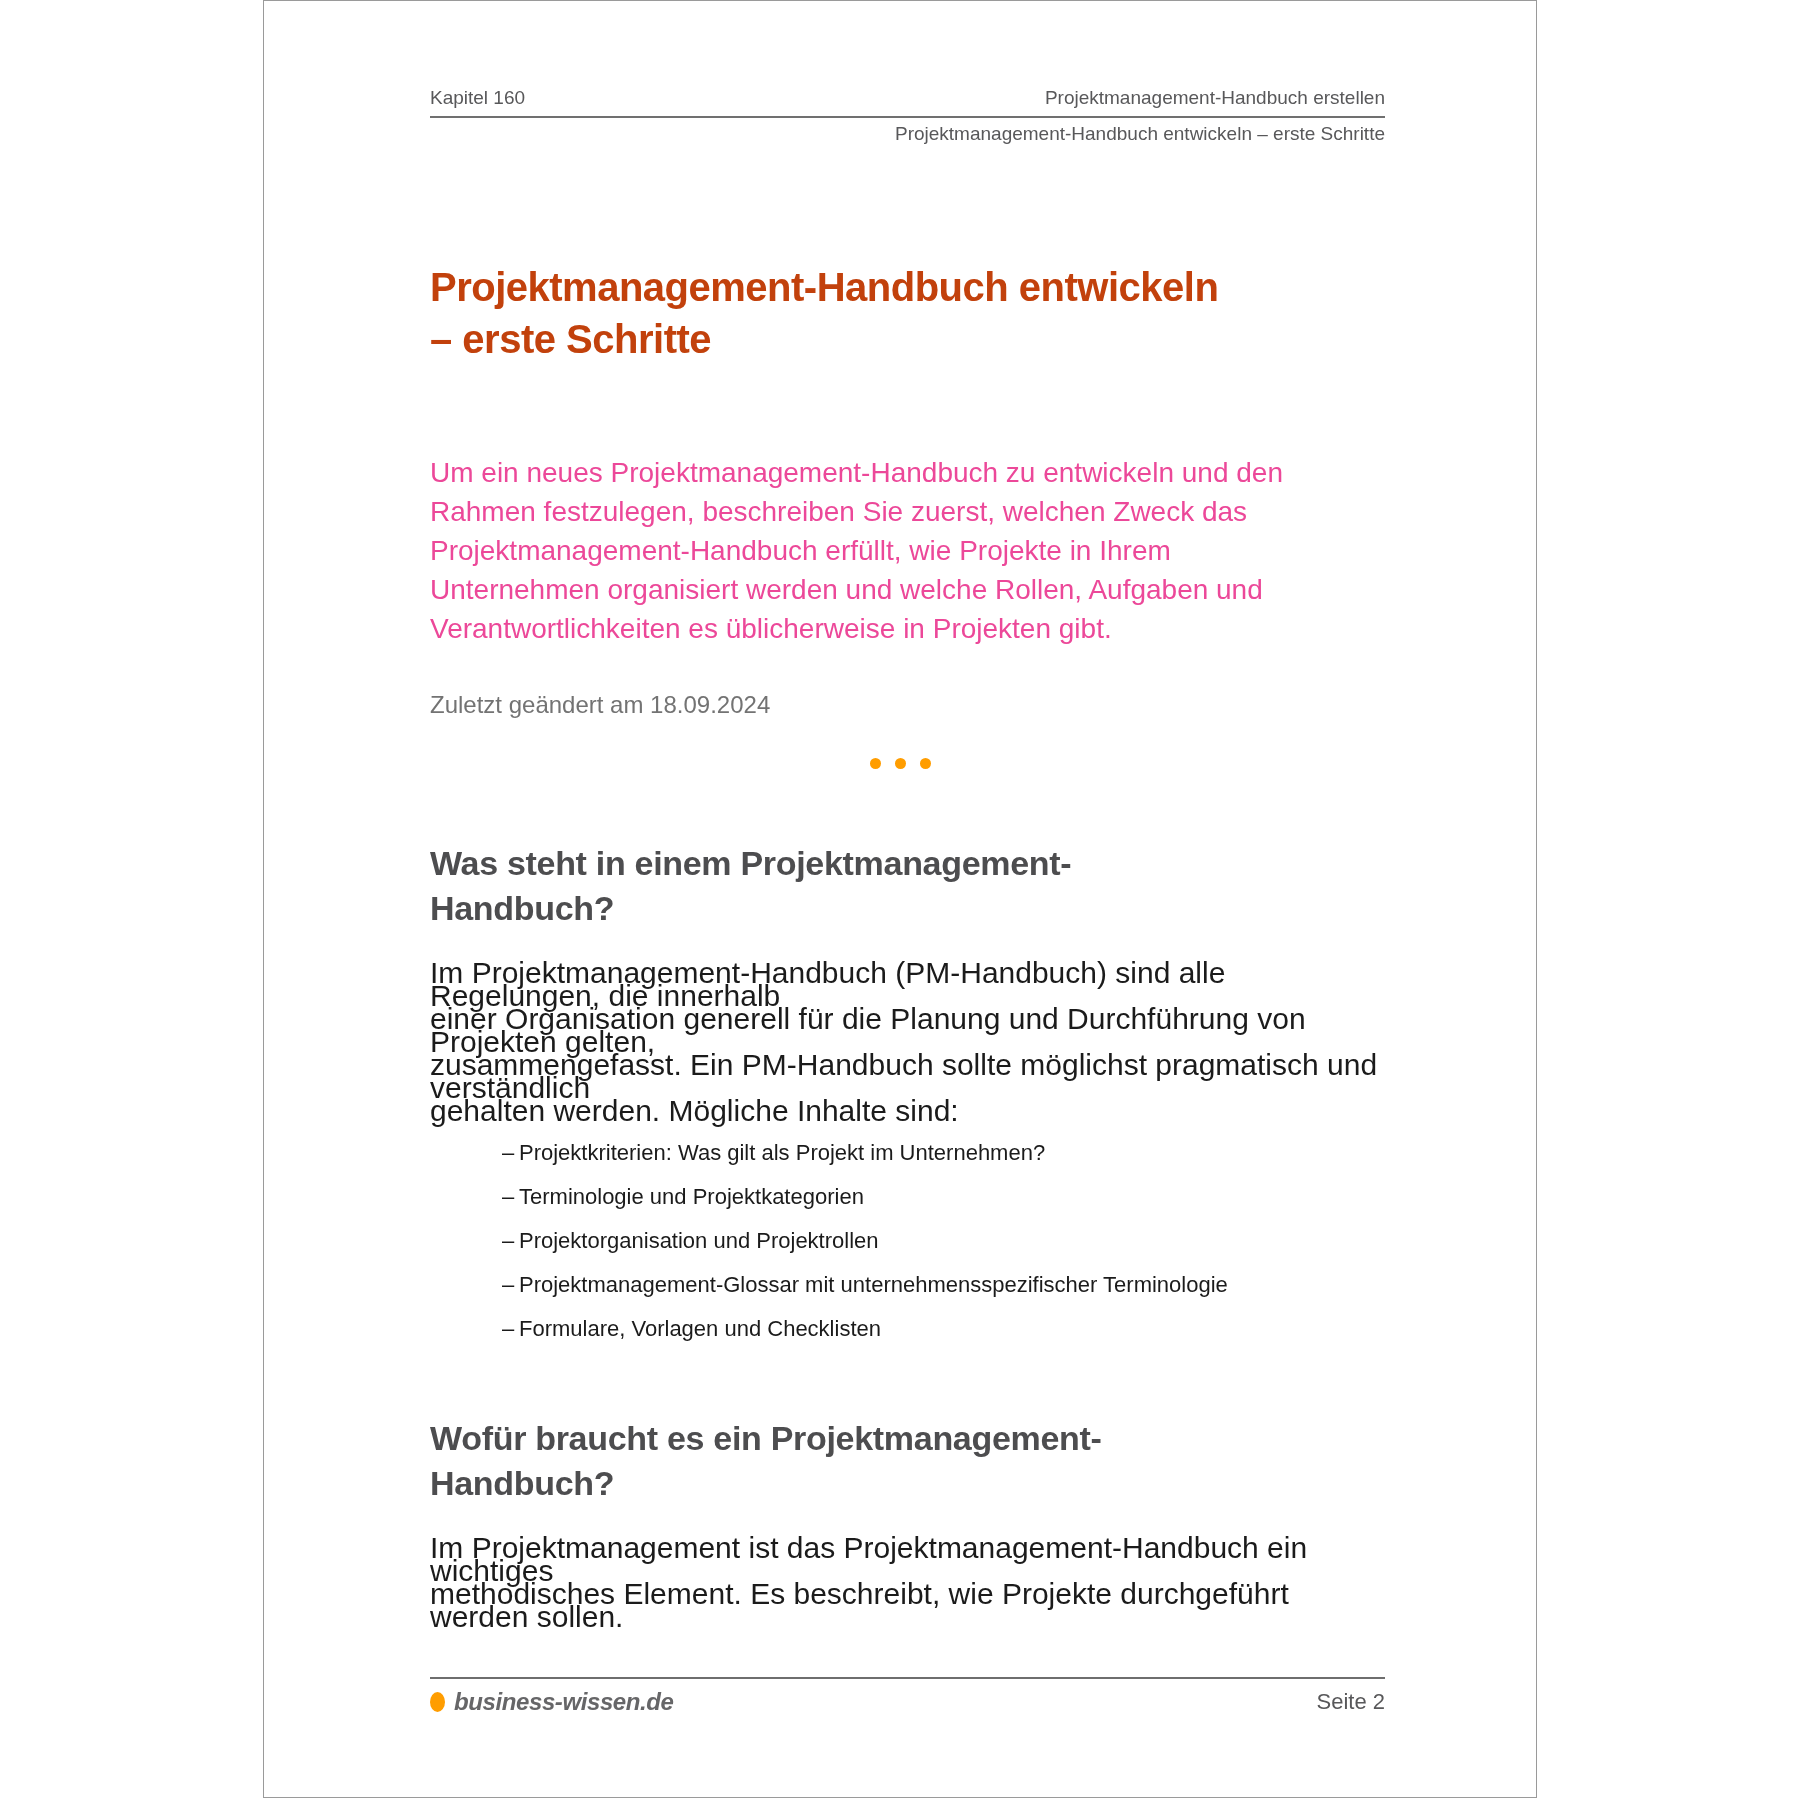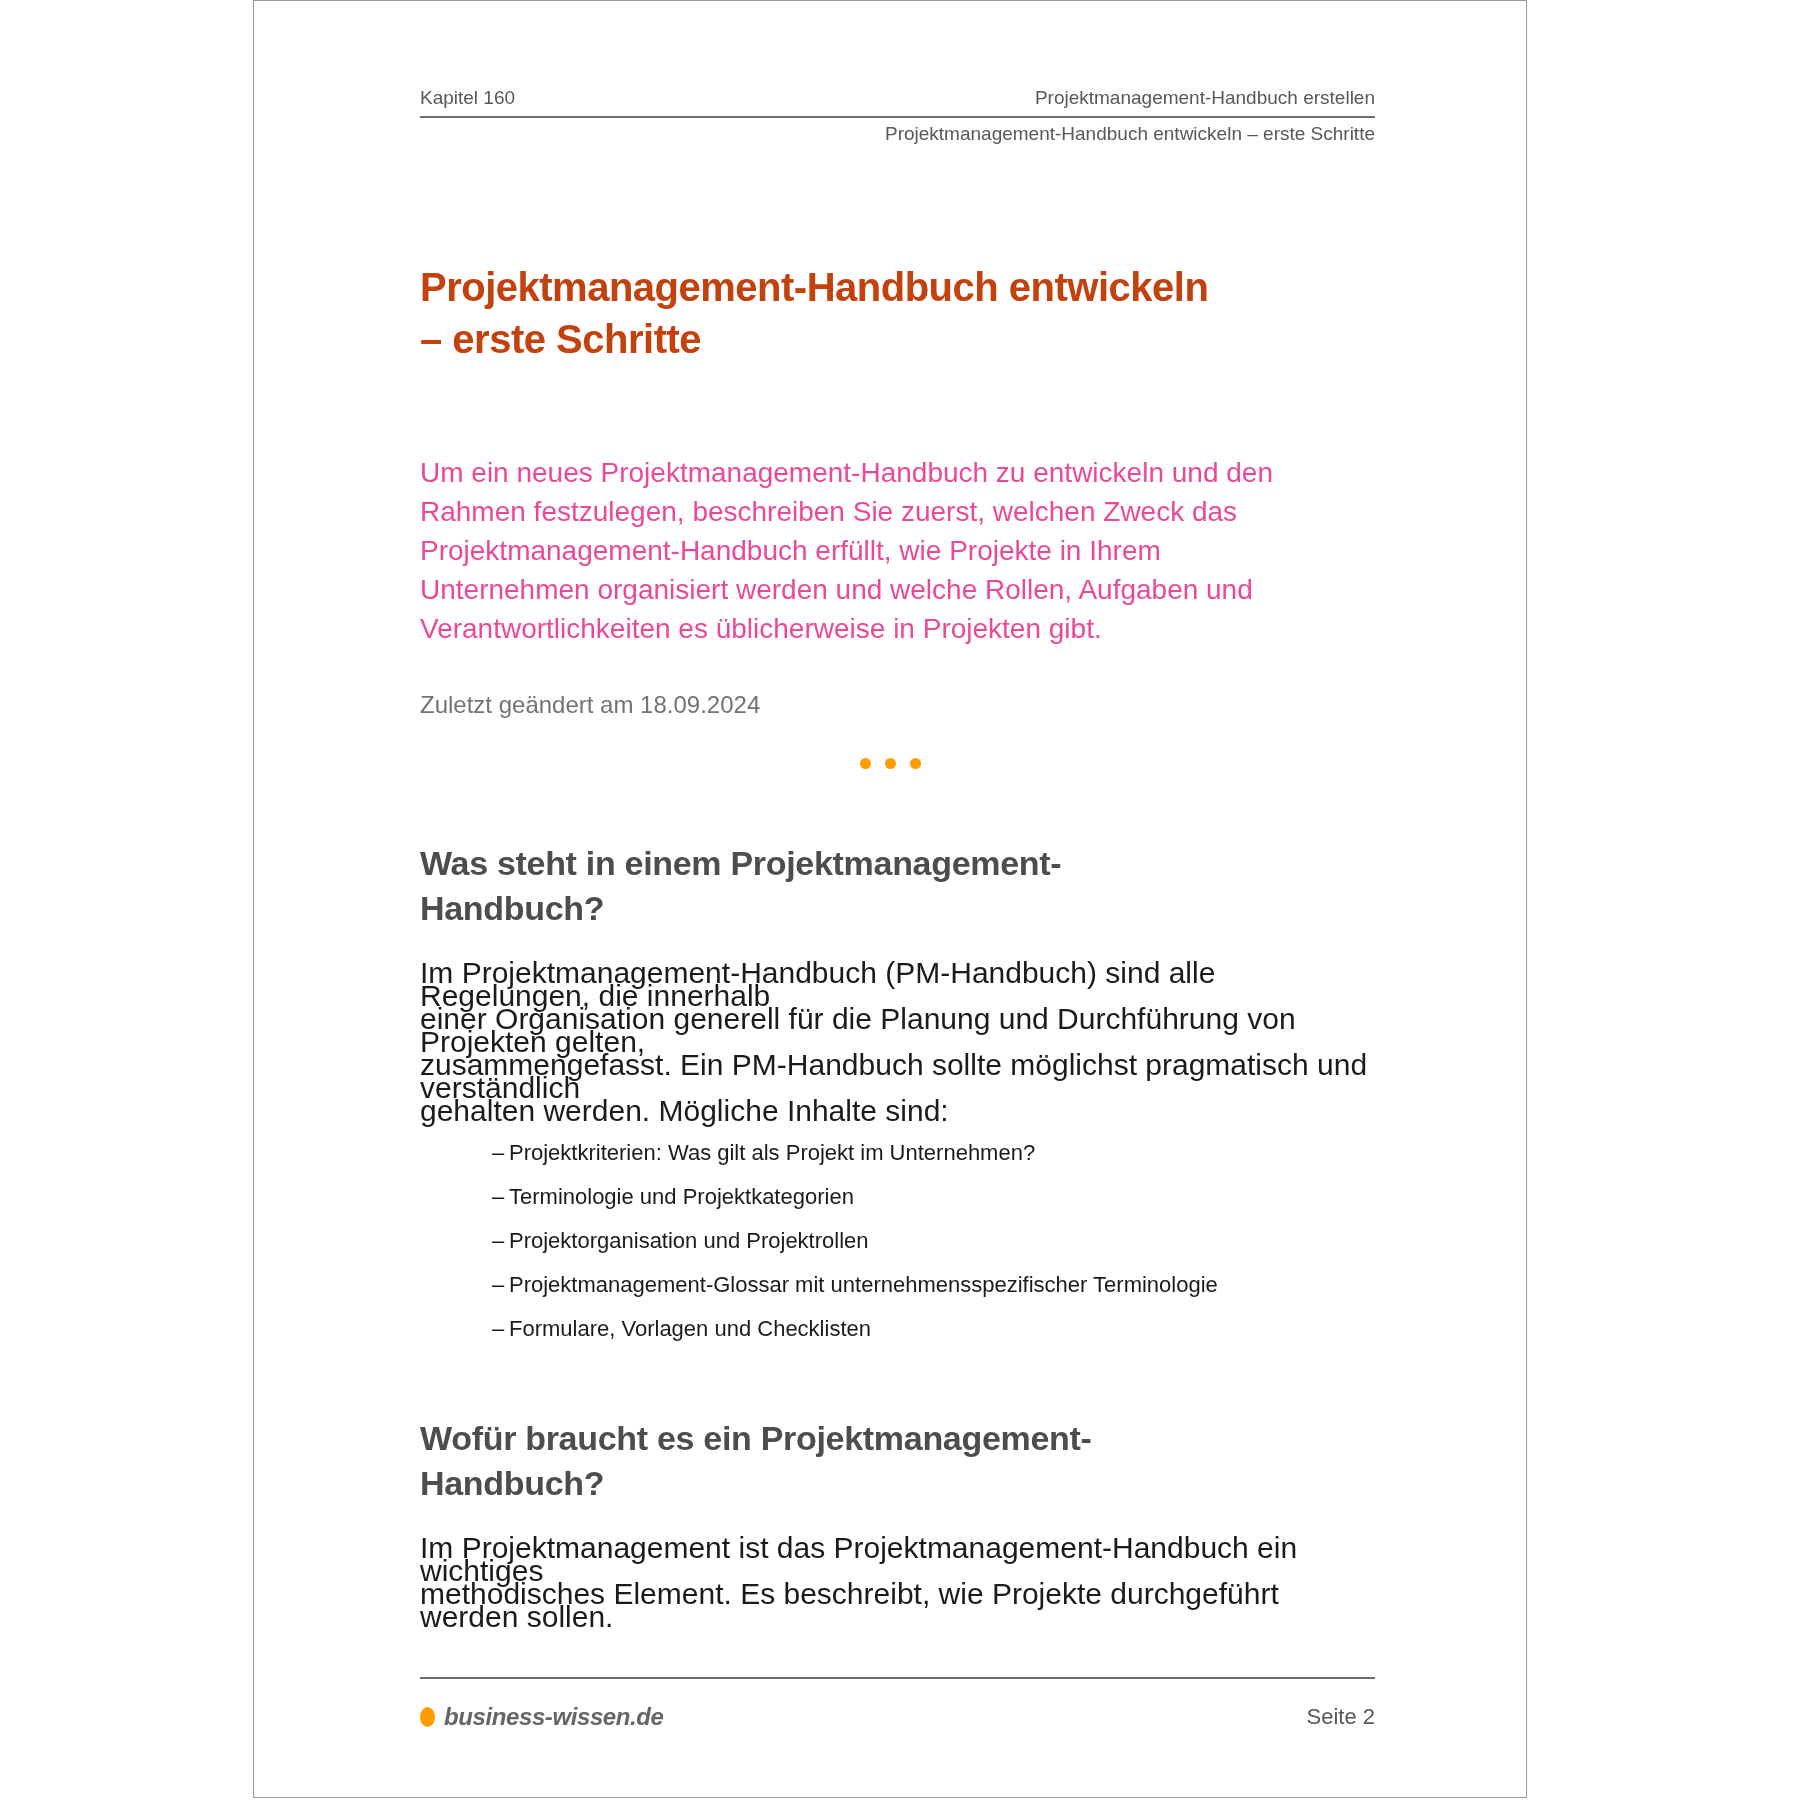--- a/index.html
+++ b/index.html
@@ -4,21 +4,21 @@
 <style>
   * { margin: 0; padding: 0; box-sizing: border-box; }
   html, body {
     width: 1800px; height: 1800px;
     background: #ffffff;
     font-family: "Liberation Sans", sans-serif;
     overflow: hidden;
   }
   .sheet {
     position: absolute;
-    left: 253px; top: 0;
+    left: 263px; top: 0;
     width: 1274px; height: 1798px;
     background: #ffffff;
     border: 1px solid #9a9a9a;
     padding: 0 151px 0 166px;
   }
   
   .doc-header { margin-top: 86px; }
   .doc-header-row {
     display: flex; justify-content: space-between; align-items: flex-end;
     font-size: 19px; color: #58585a;
@@ -82,21 +82,21 @@
     color: #1b1b1b;
     margin-bottom: 14px;
   }
   .bullet-list .marker { width: 17px; flex: 0 0 17px; }
   
   .doc-footer {
     position: absolute;
     left: 166px; right: 151px;
     top: 1676px;
     border-top: 2px solid #6e6e6e;
-    padding-top: 24px;
+    padding-top: 9px;
     display: flex; justify-content: space-between; align-items: center;
   }
   .brand { display: flex; align-items: center; gap: 9px; }
   .brand-dot {
     width: 15px; height: 20px; border-radius: 50%;
     background: #ff9d00;
   }
   .brand-name {
     font-size: 24px; font-weight: bold; font-style: italic;
     letter-spacing: -0.4px;

